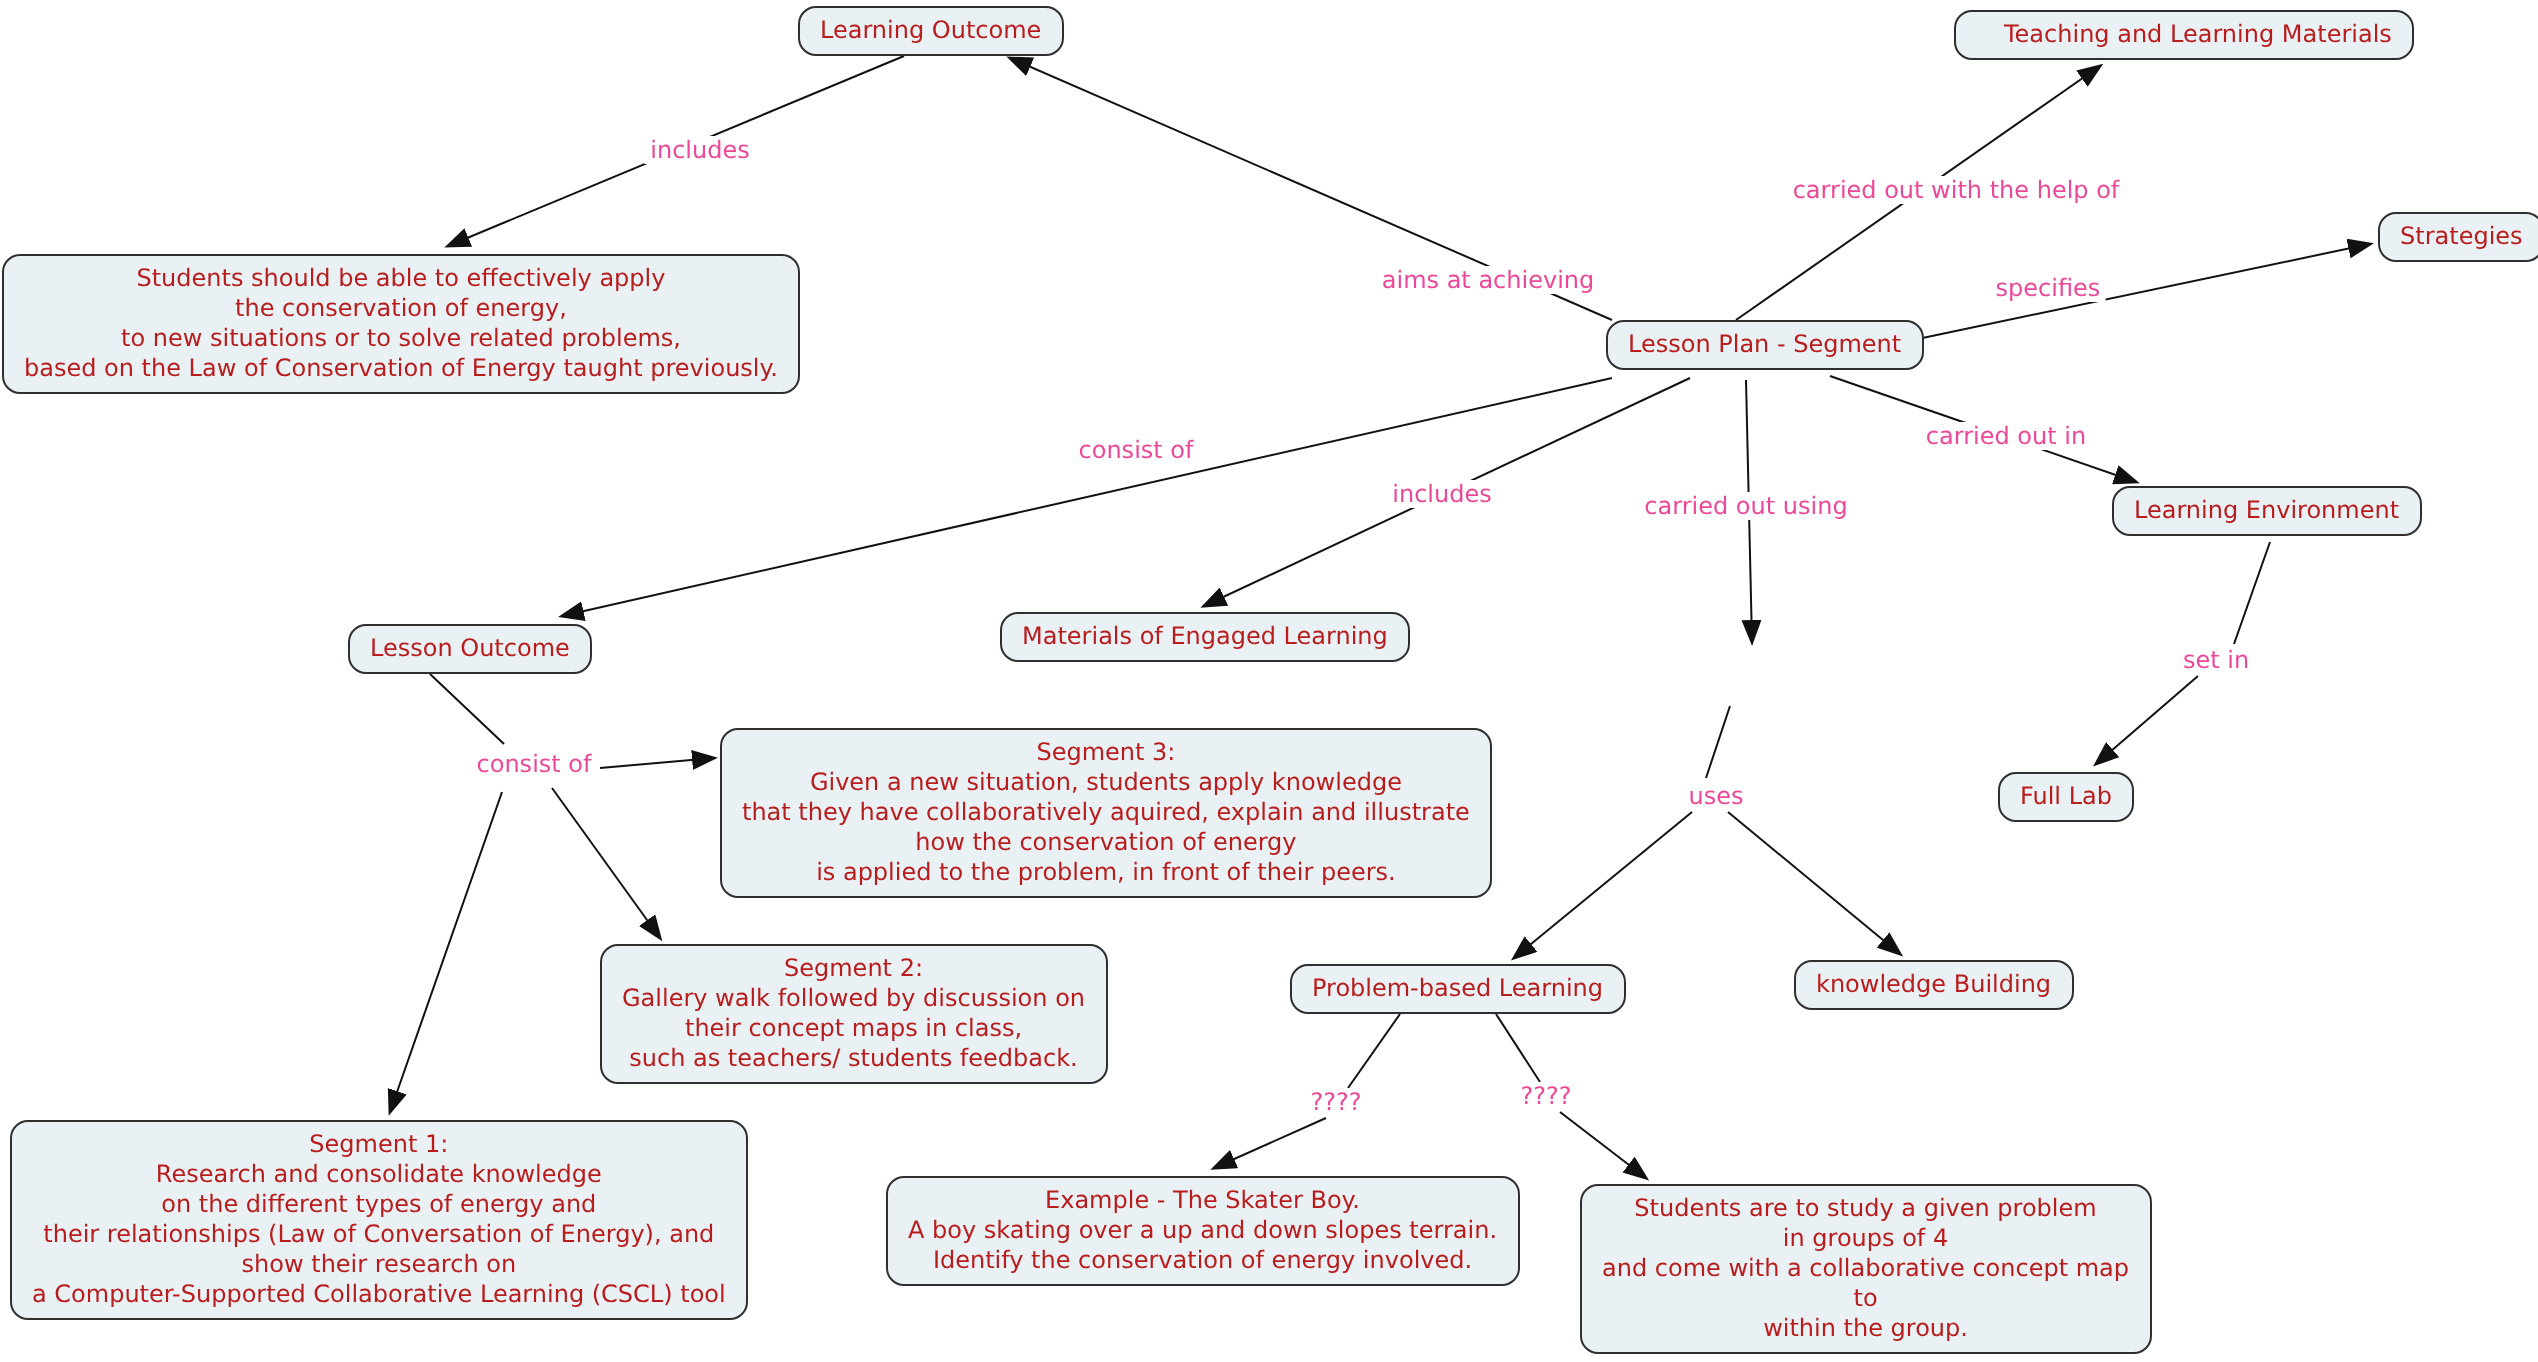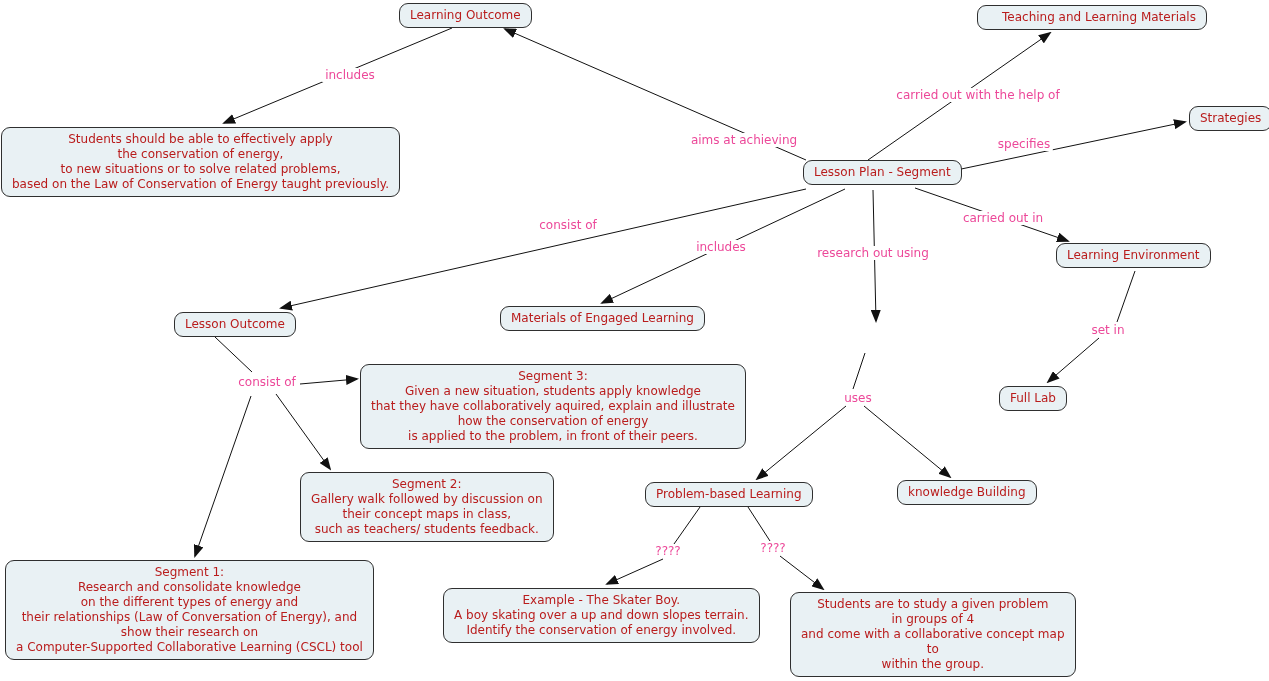--- a/index.html
+++ b/index.html
@@ -109,20 +109,20 @@
 to
 within the group.</div>
 
   <span class="link-label" style="left:350px; top:75px;">includes</span>
   <span class="link-label" style="left:721px; top:140px;margin-left:23px;">aims at achieving</span>
   <span class="link-label" style="left:978px; top:95px;">carried out with the help of</span>
   <span class="link-label" style="left:1024px; top:144px;">specifies</span>
   <span class="link-label" style="left:1003px; top:218px;">carried out in</span>
   <span class="link-label" style="left:568px; top:225px;">consist of</span>
   <span class="link-label" style="left:721px; top:247px;">includes</span>
-  <span class="link-label" style="left:873px; top:253px;">research out using</span>
+  <span class="link-label" style="left:873px; top:253px;">carried out using</span>
   <span class="link-label" style="left:1108px; top:330px;">set in</span>
   <span class="link-label" style="left:267px; top:382px;">consist of</span>
   <span class="link-label" style="left:858px; top:398px;">uses</span>
   <span class="link-label" style="left:668px; top:551px;">????</span>
   <span class="link-label" style="left:773px; top:548px;">????</span>
 
 </div>
 
 </body></html>

